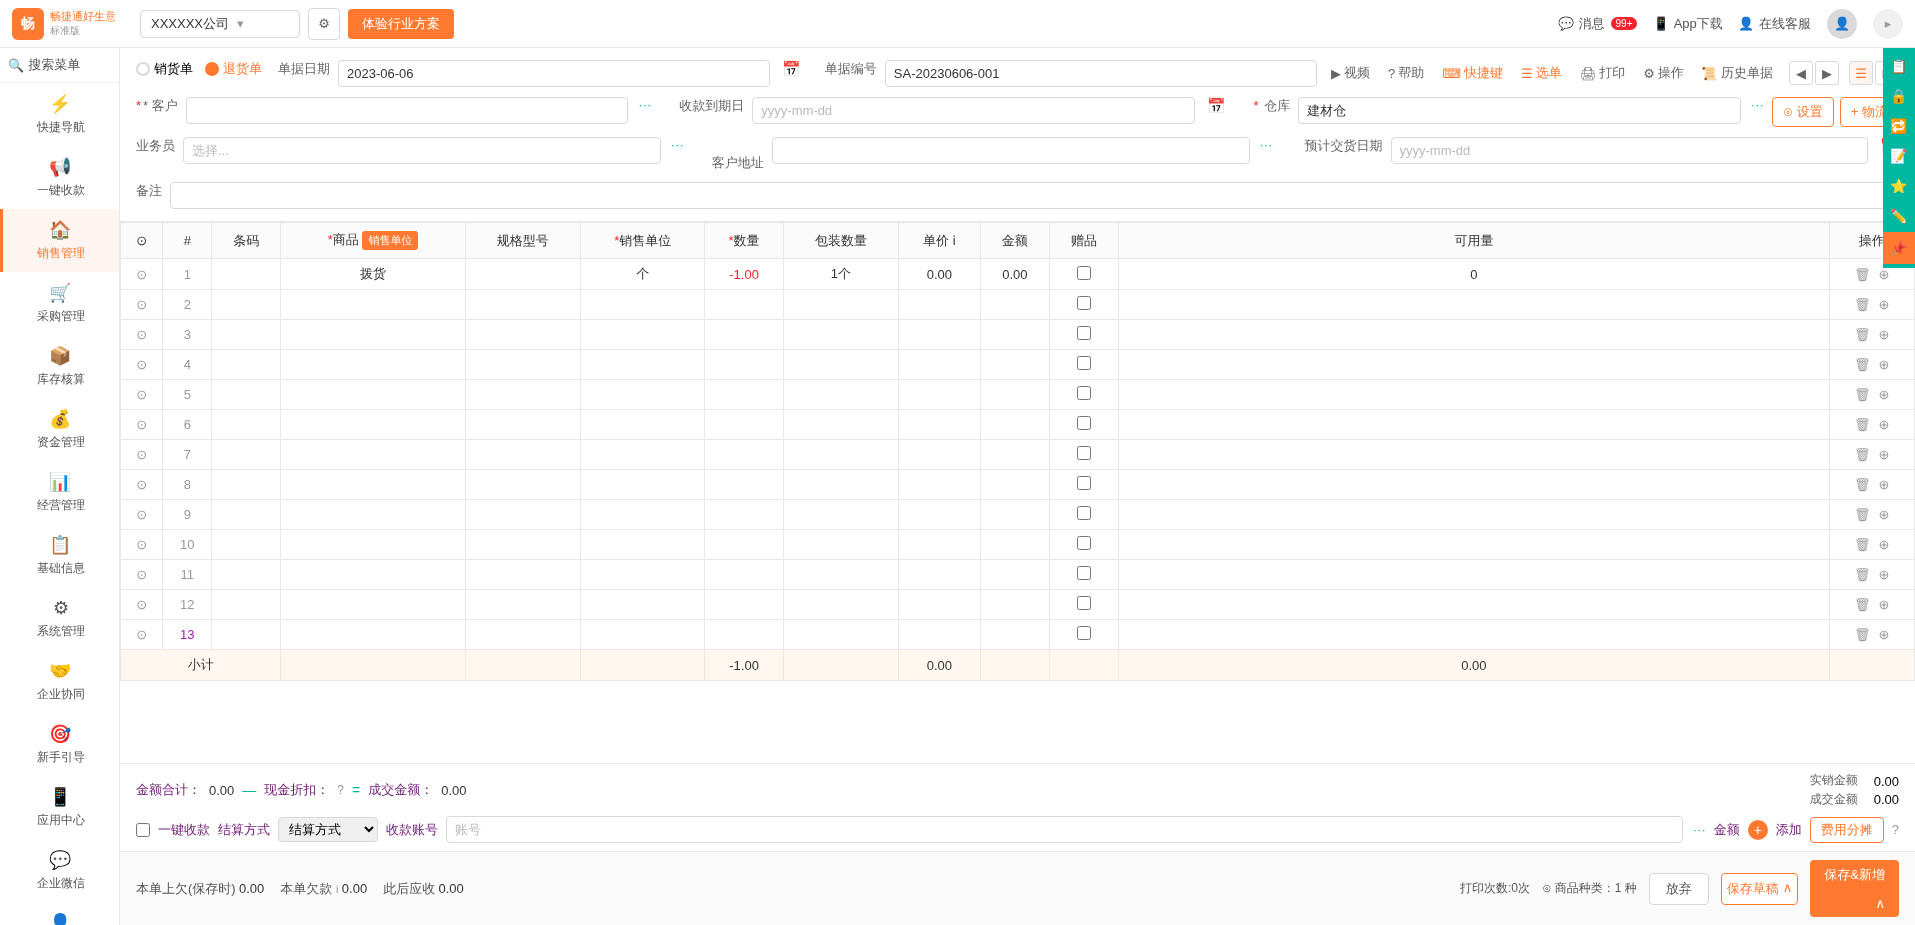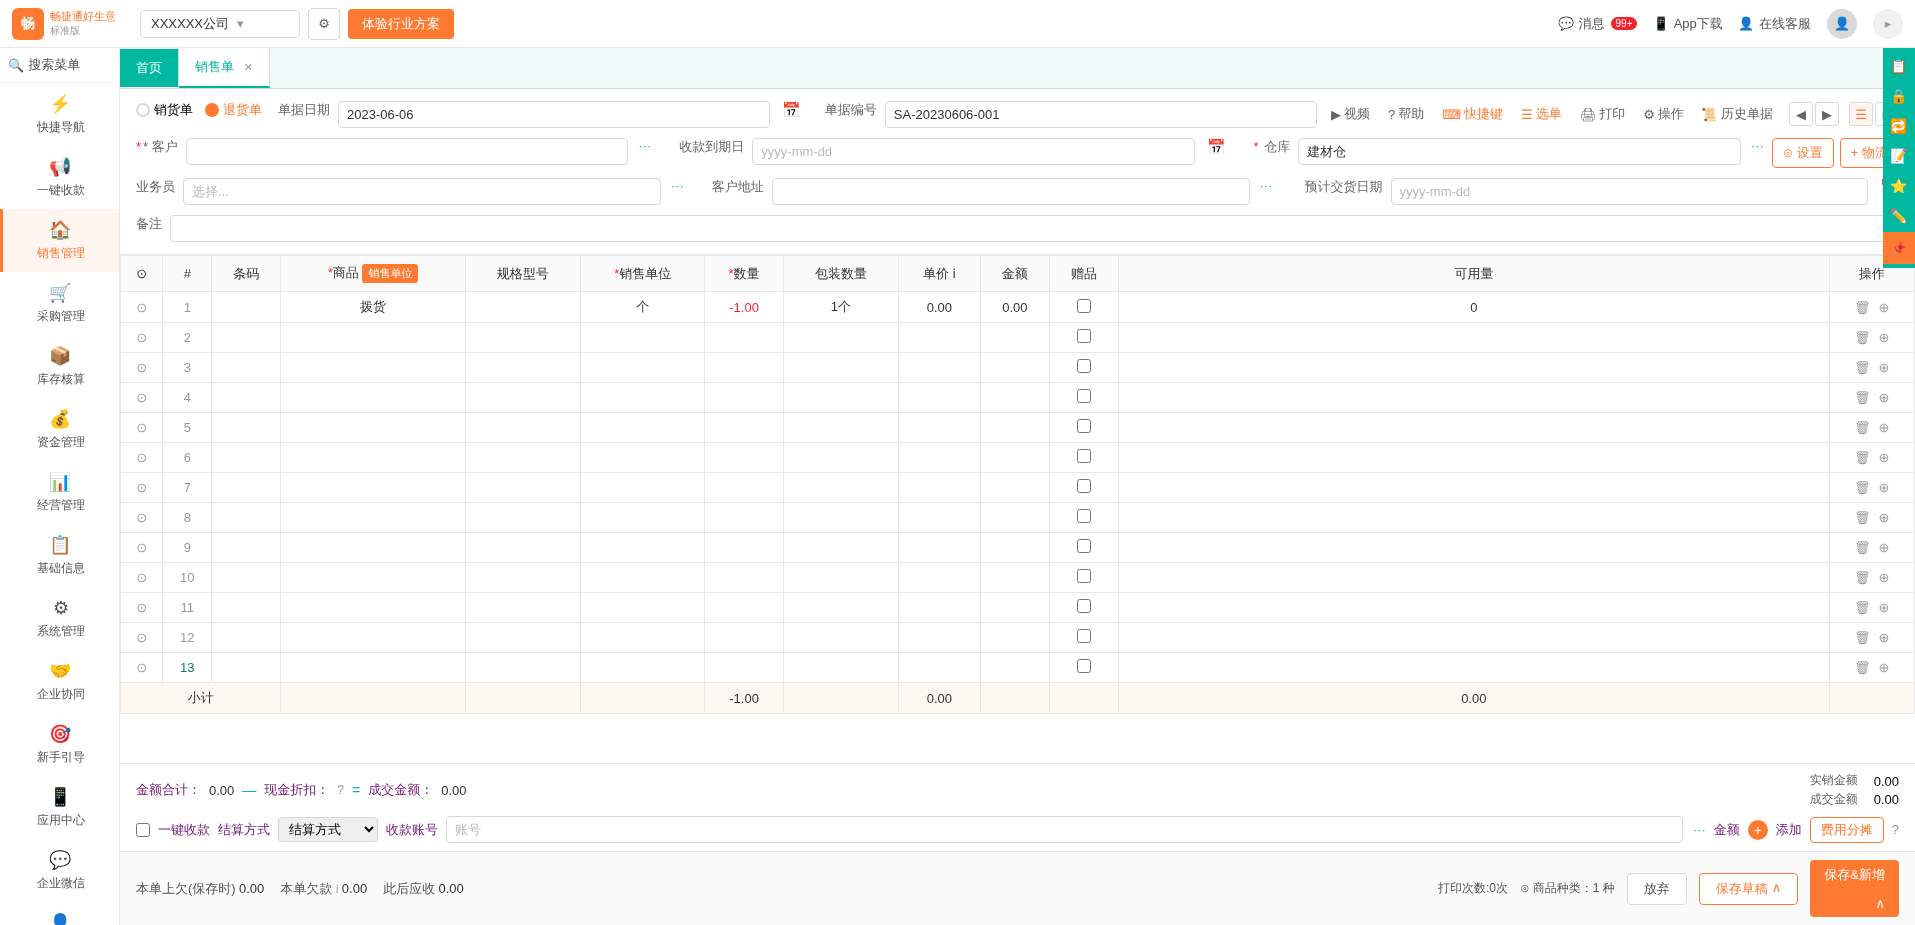--- a/index.html
+++ b/index.html
@@ -215,21 +215,21 @@
     .status-item .num { color: #333; font-weight: 500; }
     .status-bar-right { margin-left: auto; display: flex; align-items: center; gap: 12px; }
     .print-count { color: #555; font-size: 12px; }
     .product-kind { color: #555; font-size: 12px; }
     .action-btn-outline {
       border: 1px solid #d9d9d9; background: #fff; color: #555;
       border-radius: 4px; padding: 6px 16px; cursor: pointer; font-size: 13px;
     }
     .save-draft-btn {
       border: 1px solid #ff7a30; background: #fff; color: #ff7a30;
-      border-radius: 4px; padding: 6px 16px; cursor: pointer; font-size: 13px;
+      border-radius: 4px; padding: 6px 5px; cursor: pointer; font-size: 13px;
       display: flex; align-items: flex-start; gap: 4px;
     }
     .save-new-btn {
       background: #ff7a30; color: #fff; border: none;
       border-radius: 4px; padding: 6px 14px; cursor: pointer; font-size: 13px;
       display: flex; align-items: flex-end; gap: 12px; flex-direction: column;
     }
 
     
     .right-panel {
@@ -346,30 +346,20 @@
     </div>
     <div class="sidebar-item">
       <span class="si-icon">👤</span>
 
     </div>
 
   </div>
 
   <div class="main-content">
 
-    <div class="tab-bar">
-      <div class="tab-item home">
-        <span>首页</span>
-      </div>
-      <div class="tab-item active">
-        <span>销售单</span>
-        <span class="tab-close">✕</span>
-      </div>
-      <div class="tab-bar-close">✕</div>
-    </div>
 
     <div class="form-area">
 
       <div class="form-row">
         <div class="doc-type-radio">
           <div class="radio-item">
             <div class="radio-circle"></div>
             <span>销货单</span>
           </div>
           <div class="radio-item">
@@ -440,21 +430,21 @@
           <button class="settings-btn">⊙ 设置</button>
           <button class="wuliu-btn">+ 物流</button>
         </div>
       </div>
 
       <div class="form-row">
         <span class="form-label">业务员</span>
         <input class="form-input" style="width: 200px;" placeholder="选择...">
         <span class="input-dots">···</span>
 
-        <span class="form-label" style="margin-left:20px;">客户地址</span>
+        <span class="form-label" style="margin-left:20px;margin-top:17px;">客户地址</span>
         <input class="form-input" style="width: 280px;" placeholder="">
         <span class="input-dots">···</span>
 
         <span class="form-label" style="margin-left:24px;">预计交货日期</span>
         <input class="form-input form-input-date" placeholder="yyyy-mm-dd" style="">
         <span class="cal-icon">📅</span>
       </div>
 
       <div class="form-row">
         <span class="form-label">备注</span>
@@ -694,21 +684,21 @@
       <td></td>
       <td><input type="checkbox" style="width: 14px; height: 14px;"></td>
       <td></td>
       <td>
         <span style="cursor:pointer;color:#999;margin-right:4px;">🗑</span>
         <span style="cursor:pointer;color:#999;">⊕</span>
       </td>
     </tr>
             <tr>
       <td style="text-align:center;color:#999;">⊙</td>
-      <td style="color:#0f766e;">13</td>
+      <td style="color:#a21caf;">13</td>
       <td></td>
       <td style="text-align:left;"></td>
       <td></td>
       <td></td>
       <td style="color:#333;"></td>
       <td></td>
       <td></td>
       <td></td>
       <td><input type="checkbox" style="width: 14px; height: 14px;"></td>
       <td></td>

